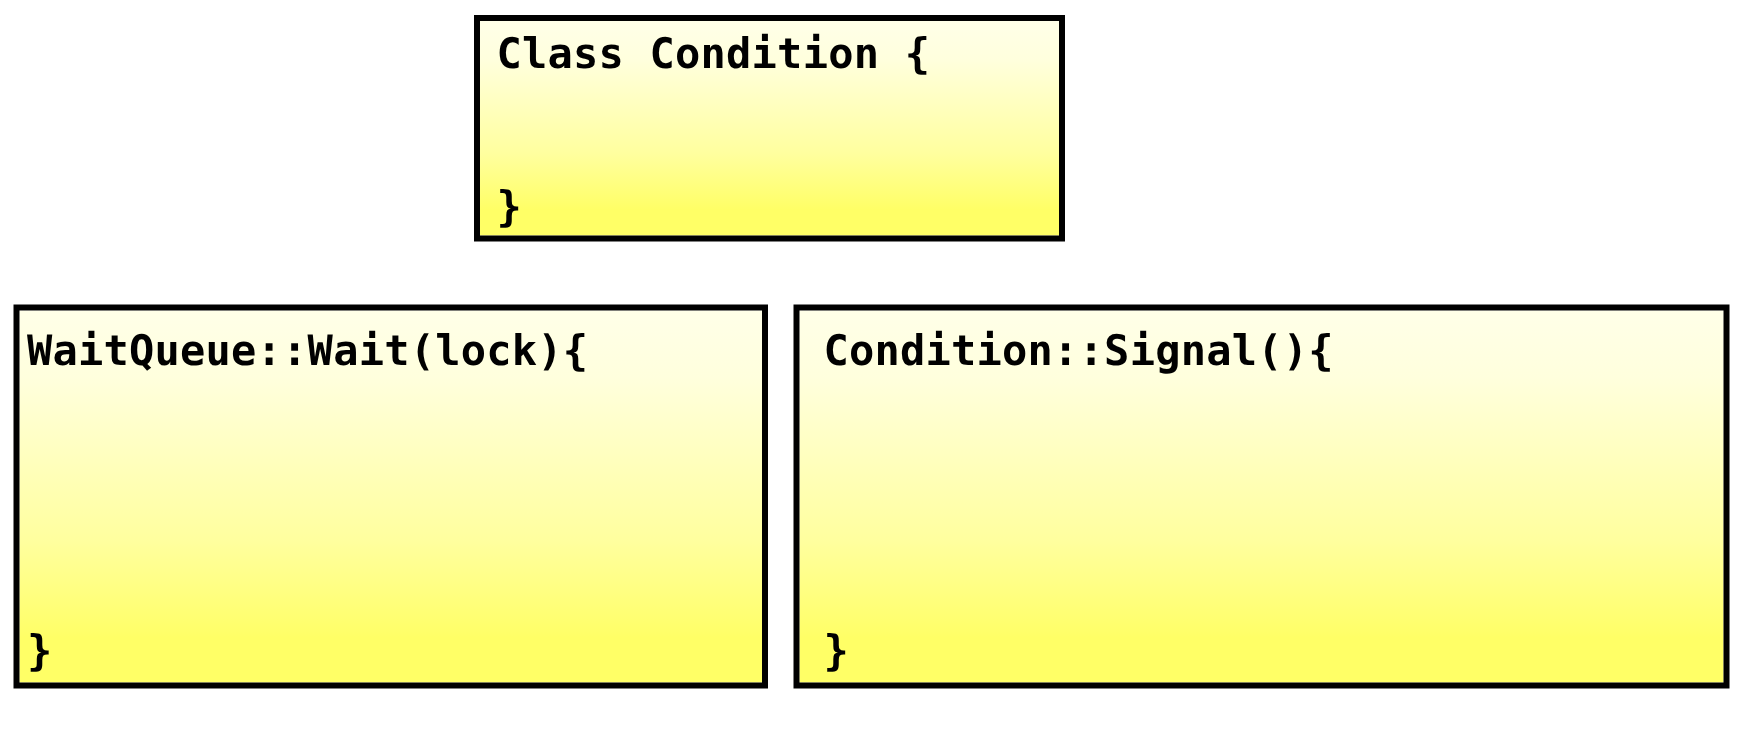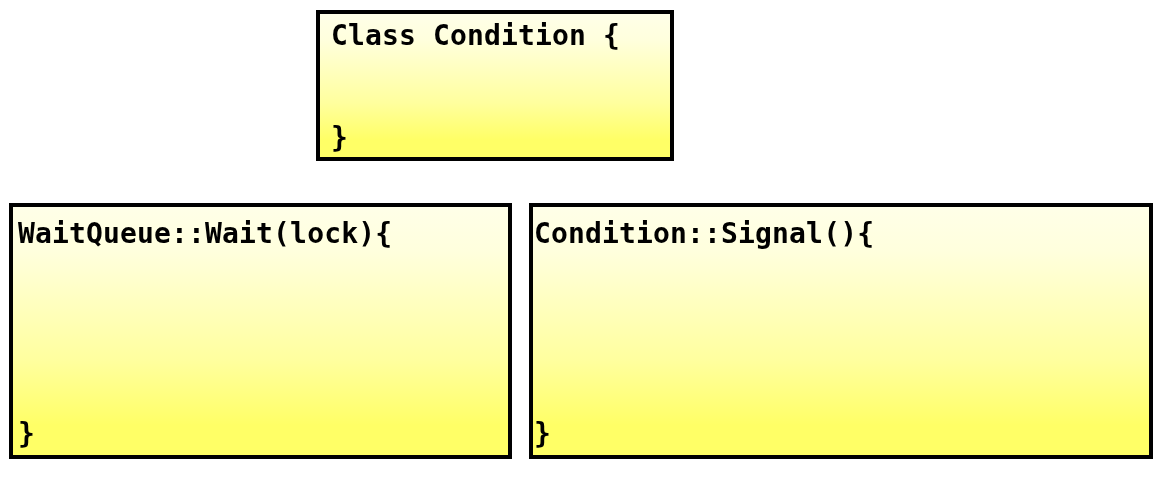--- a/index.html
+++ b/index.html
@@ -26,21 +26,21 @@
   .code-box {
     position: absolute;
     box-sizing: border-box;
     border: 4px solid #000000;
     background: linear-gradient(to bottom, #ffffe8 0%, #ffffdd 18%, #ffff9e 62%, #ffff66 88%, #ffff66 100%);
     overflow: hidden;
   }
   #box-class {
     left: 316px;
     top: 10px;
-    width: 358px;
+    width: 394px;
     height: 151px;
   }
   #box-wait {
     left: 9px;
     top: 203px;
     width: 503px;
     height: 256px;
   }
   #box-signal {
     left: 529px;
@@ -70,21 +70,21 @@
   #box-class .line-1 { top: 39px; }
   #box-class .line-2 { top: 73px; }
   #box-class .line-3 { top: 107px; }
 
   
   #box-wait .code-line { left: 5px; }
   #box-wait .line-0 { top: 10px; }
   #box-wait .line-1 { top: 210px; }
 
   
-  #box-signal .code-line { left: 1px; }
+  #box-signal .code-line { left: 16px; }
   #box-signal .line-0 { top: 10px; }
   #box-signal .line-1 { top: 210px; }
 </style>
 </head>
 <body>
 
 <div class="slide-canvas">
 
   <div class="code-box" id="box-class">
     <div class="code-body">

